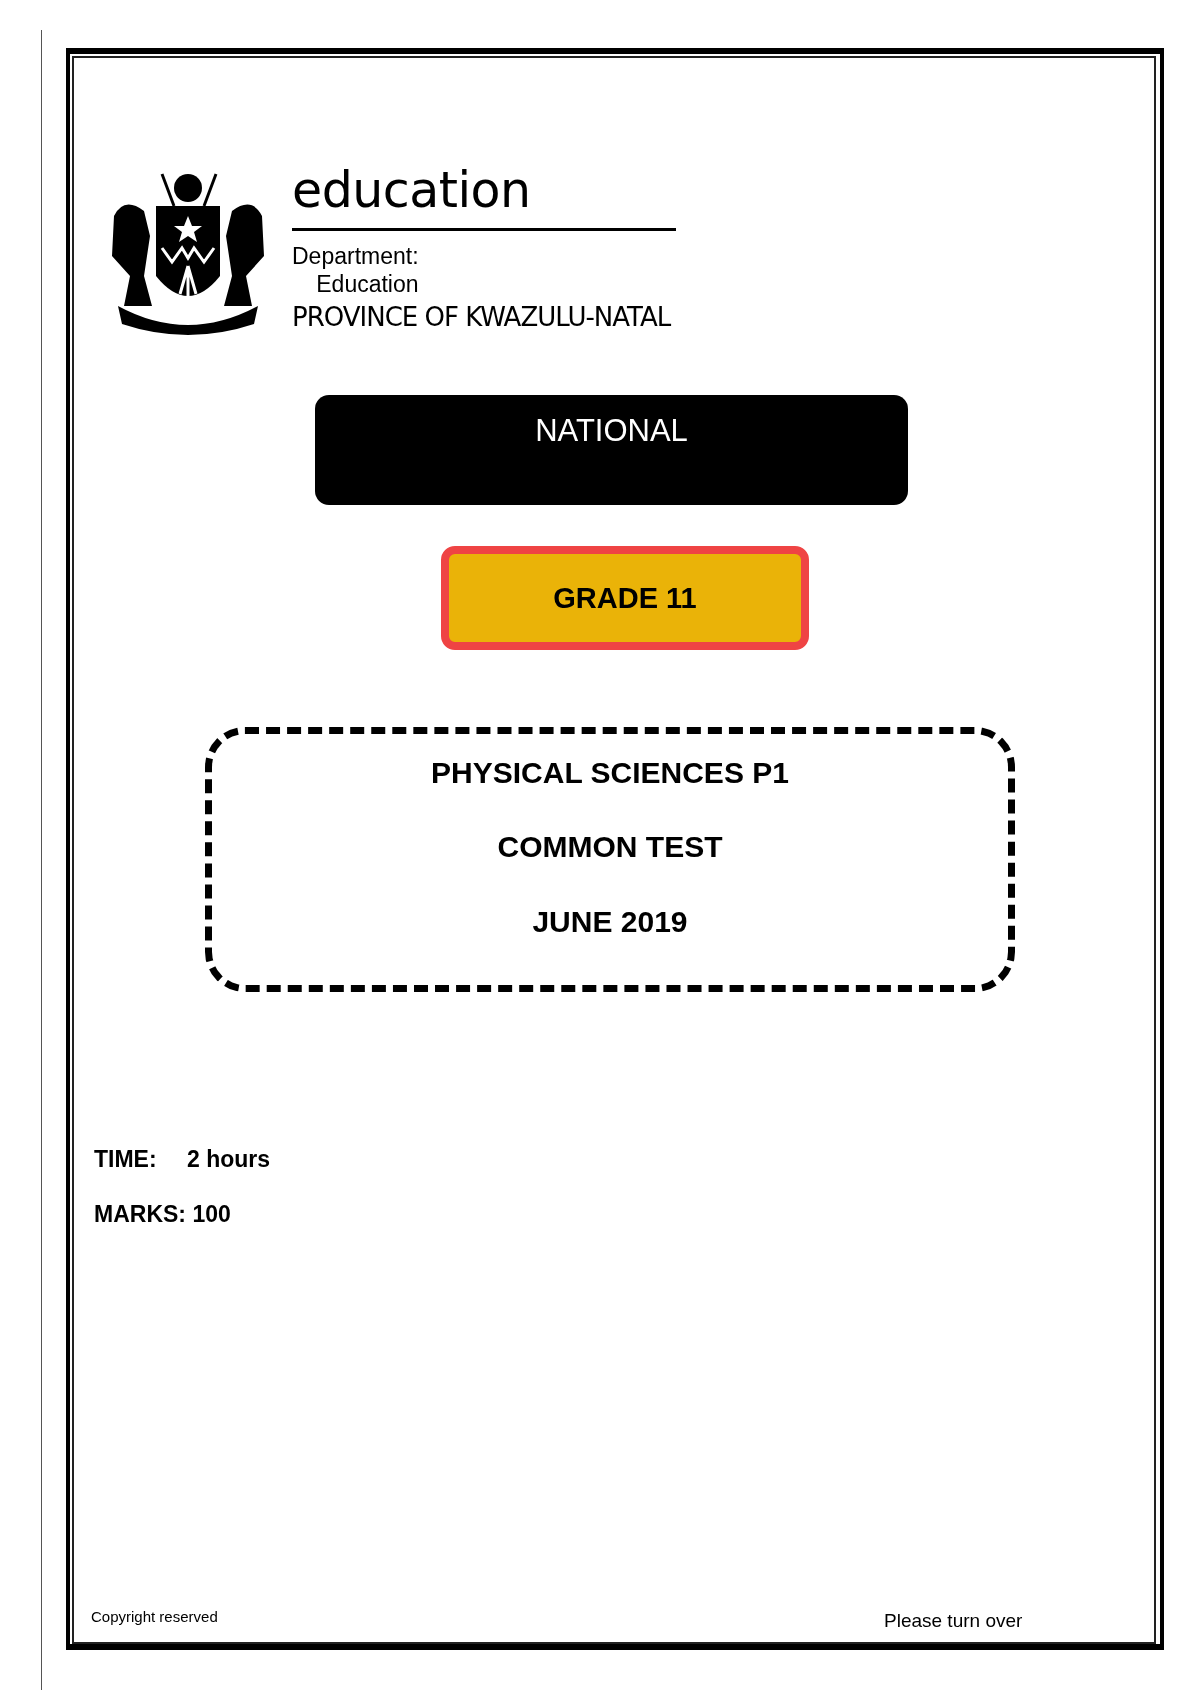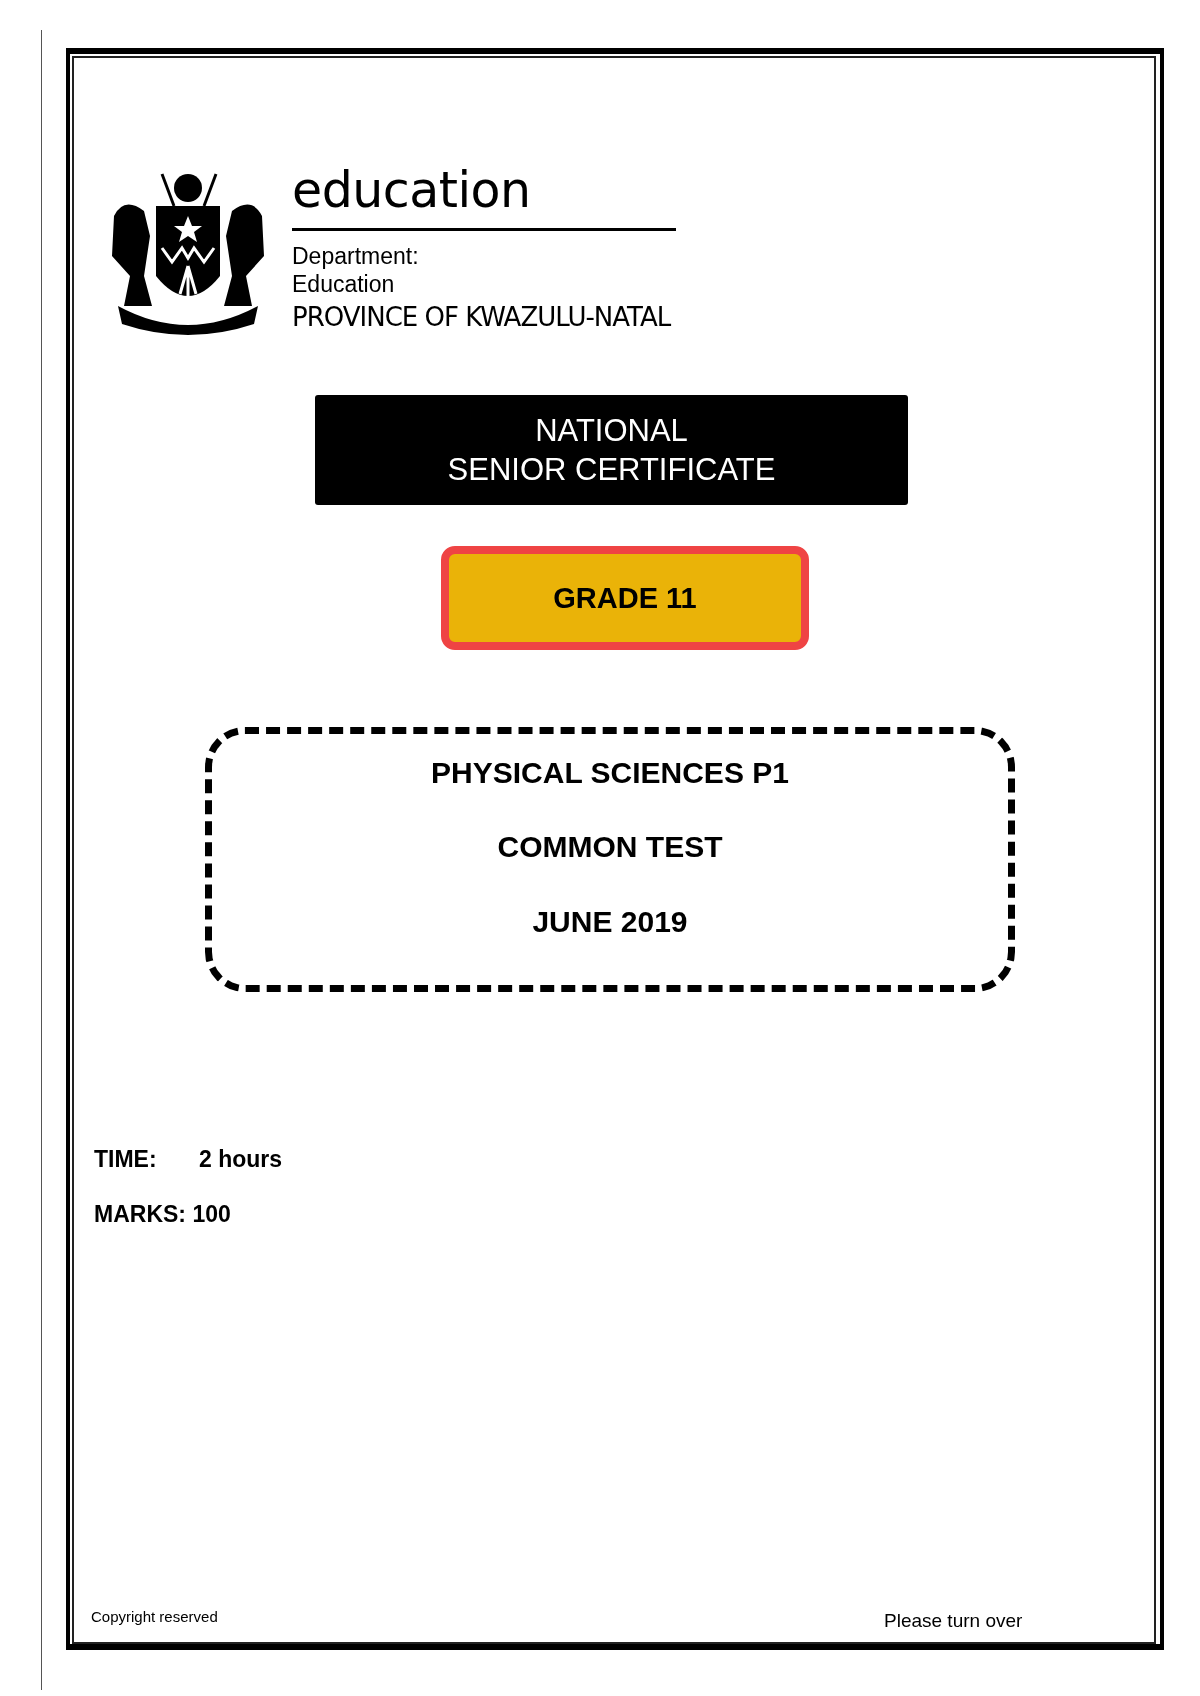--- a/index.html
+++ b/index.html
@@ -3,23 +3,23 @@
 <meta charset="utf-8">
 <style>
   html,body{margin:0;padding:0;background:#fff;}
   body{width:1200px;height:1696px;position:relative;overflow:hidden;font-family:"Liberation Sans",sans-serif;color:#000;}
   .scanline{position:absolute;left:41px;top:30px;width:1px;height:1660px;background:#555;}
   .frame-outer{position:absolute;left:66px;top:48px;width:1098px;height:1602px;border:4px solid #000;border-top-width:6px;border-bottom-width:6px;box-sizing:border-box;}
   .frame-inner{position:absolute;left:72px;top:56px;width:1084px;height:1588px;border:2px solid #222;box-sizing:border-box;}
   .crest{position:absolute;left:104px;top:166px;width:168px;height:170px;}
   .edu-word{position:absolute;left:292px;top:162px;font-size:49px;font-family:"DejaVu Sans",sans-serif;letter-spacing:-0.5px;}
   .edu-rule{position:absolute;left:292px;top:228px;width:384px;height:3px;background:#000;}
-  .dept{position:absolute;left:292px;top:242px;font-size:23px;line-height:28px;}
+  .dept{position:absolute;left:292px;top:242px;font-size:23px;line-height:28px;text-align:right;}
   .province{position:absolute;left:292px;top:302px;font-size:26px;font-family:"DejaVu Sans",sans-serif;letter-spacing:-1px;}
-  .nsc{position:absolute;left:315px;top:395px;width:593px;height:110px;background:#000;border-radius:3px;color:#fff;text-align:center;font-size:31px;line-height:39px;box-sizing:border-box;padding-top:16px;}
+  .nsc{position:absolute;left:315px;top:395px;width:593px;height:110px;background:#000;border-radius:14px;color:#fff;text-align:center;font-size:31px;line-height:39px;box-sizing:border-box;padding-top:16px;}
   .grade{position:absolute;left:441px;top:546px;width:368px;height:104px;border:8px solid #ef4444;border-radius:14px;box-sizing:border-box;background:#eab308;display:flex;align-items:center;justify-content:center;font-weight:bold;font-size:29px;}
   .subject-box{position:absolute;left:205px;top:727px;width:810px;height:265px;border:7px dashed #000;border-radius:40px;box-sizing:border-box;}
   .subj-line{position:absolute;left:205px;width:810px;text-align:center;font-weight:bold;font-size:30px;}
   .info{position:absolute;left:94px;font-weight:bold;font-size:23px;}
   .note{position:absolute;left:110px;top:1315px;width:1000px;text-align:center;font-size:23px;line-height:28px;}
   .foot-left{position:absolute;left:91px;top:1608px;font-size:15px;text-align:right;}
   .foot-right{position:absolute;left:884px;top:1610px;font-size:19px;}
 </style>
 </head>
 <body>
@@ -44,33 +44,32 @@
 <div class="edu-word">education</div>
 <div class="edu-rule"></div>
 <div class="dept">
   <div>Department:</div>
   <div>Education</div>
 </div>
 <div class="province">PROVINCE OF KWAZULU-NATAL</div>
 
 <div class="nsc">
   <div>NATIONAL</div>
-  <div>SENIOR CERTIFICATE</div>
 </div>
 
 <div class="grade">GRADE 11</div>
 
 <div class="subject-box"></div>
 <div class="subj-line" style="top:756px">PHYSICAL SCIENCES P1</div>
 <div class="subj-line" style="top:830px">COMMON TEST</div>
 <div class="subj-line" style="top:905px">JUNE 2019</div>
 
 <div class="info" style="top:1146px">
   <span>TIME:</span>
-  <span style="margin-left:36px">2 hours</span>
+  <span style="margin-left:24px">2 hours</span>
 </div>
 <div class="info" style="top:1201px">
   <span>MARKS:</span>
   <span>100</span>
 </div>
 
 <div class="note">
 </div>
 
 <div class="foot-left">Copyright reserved</div>

